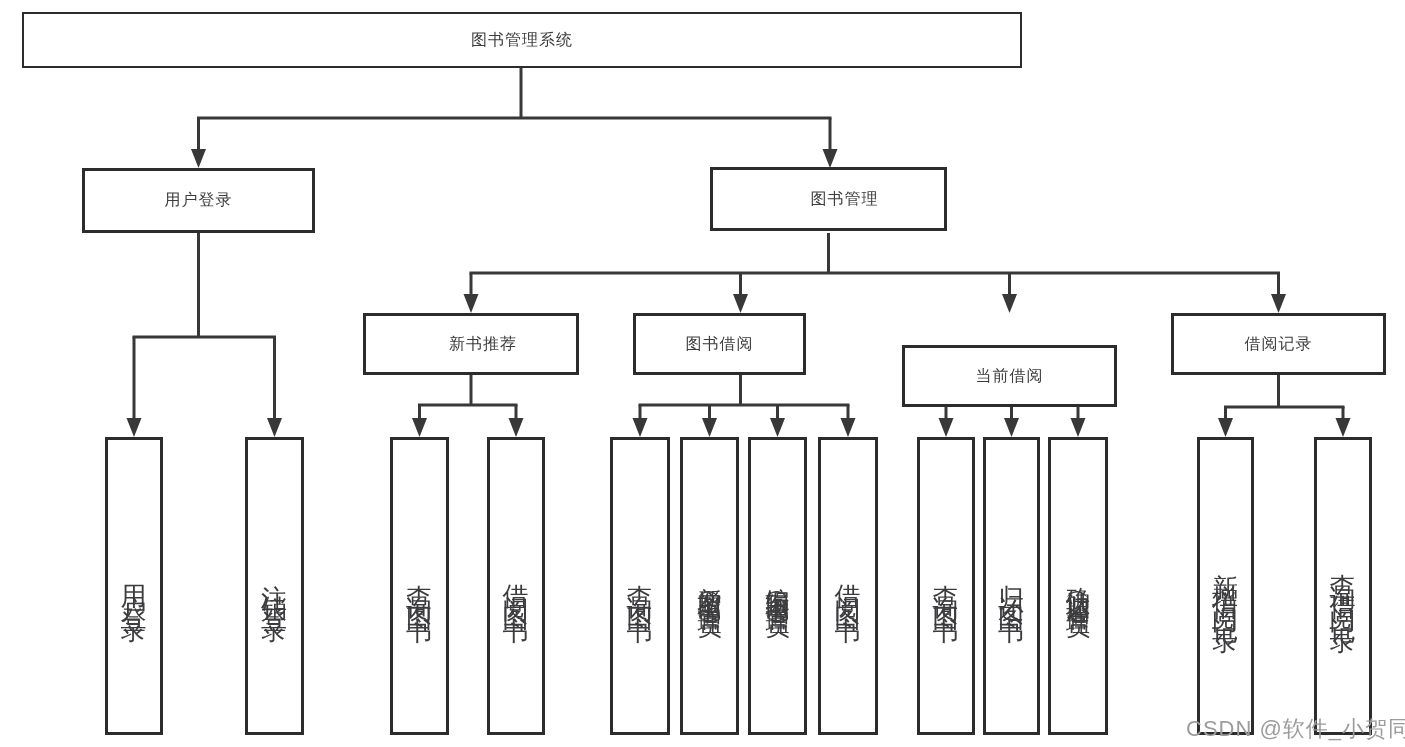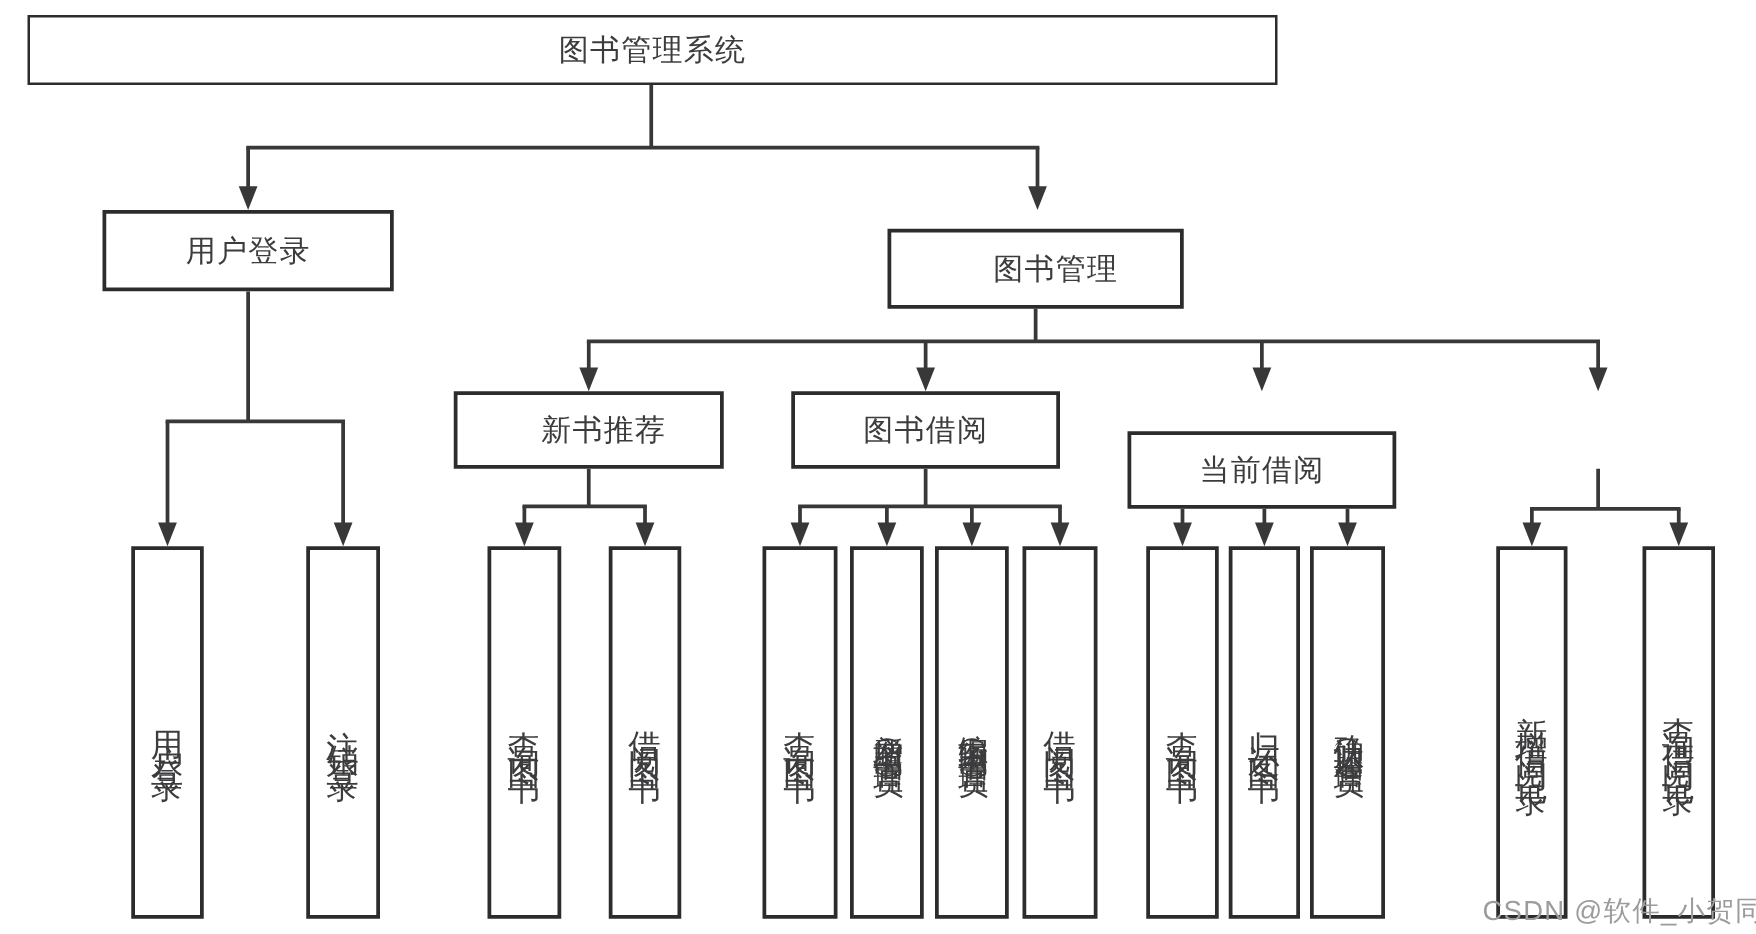--- a/index.html
+++ b/index.html
@@ -16,21 +16,21 @@
     position: absolute;
     box-sizing: border-box;
     background: #ffffff;
     border: 3px solid #2c2c2c;
     display: flex;
     align-items: center;
     justify-content: center;
     color: #3c3c3e;
     z-index: 2;
   }
-  .hbox { font-size: 24px; letter-spacing: 1px; white-space: nowrap; }
+  .hbox { font-size: 16px; letter-spacing: 1px; white-space: nowrap; }
   .hbox.root { border-width: 2px; }
   .vbox {
     writing-mode: vertical-rl;
     font-size: 26px;
     letter-spacing: 11px;
     line-height: 1;
   }
   .vbox.tight { font-size: 24px; letter-spacing: 4px; }
   .watermark {
     position: absolute;
@@ -117,32 +117,35 @@
       </g>
     </svg>
 
   <div class="node hbox root" style="left:22px; top:12px; width:1000px; height:56px;">
     <span>图书管理系统</span>
   </div>
 
   <div class="node hbox" style="left:82px; top:168px; width:233px; height:65px;">
     <span>用户登录</span>
   </div>
-  <div class="node hbox" style="left:710px; top:183px; width:237px; height:64px;padding-left:32px;">
+  <div class="node hbox" style="left:710px; top:167px; width:237px; height:64px;padding-left:32px;">
     <span>图书管理</span>
   </div>
 
   <div class="node hbox" style="left:363px; top:313px; width:216px; height:62px;padding-left:24px;">
     <span>新书推荐</span>
   </div>
-  <div class="node hbox" style="left:633px; top:313px; width:215px; height:62px;">
+  <div class="node hbox" style="left:633px; top:313px; width:173px; height:62px;">
     <span>图书借阅</span>
   </div>
   <div class="node hbox" style="left:902px; top:313px; width:215px; height:62px;margin-top:32px;">
     <span>当前借阅</span>
+  </div>
+  <div class="node hbox" style="left:1171px; top:313px; width:215px; height:62px;">
+    <span>借阅记录</span>
   </div>
 
   <div class="node vbox" style="left:105px; top:437px; width:58px; height:298px;">
     <span>用户登录</span>
   </div>
   <div class="node vbox" style="left:245px; top:437px; width:59px; height:298px;">
     <span>注销登录</span>
   </div>
 
   <div class="node vbox" style="left:390px; top:437px; width:59px; height:298px;">

